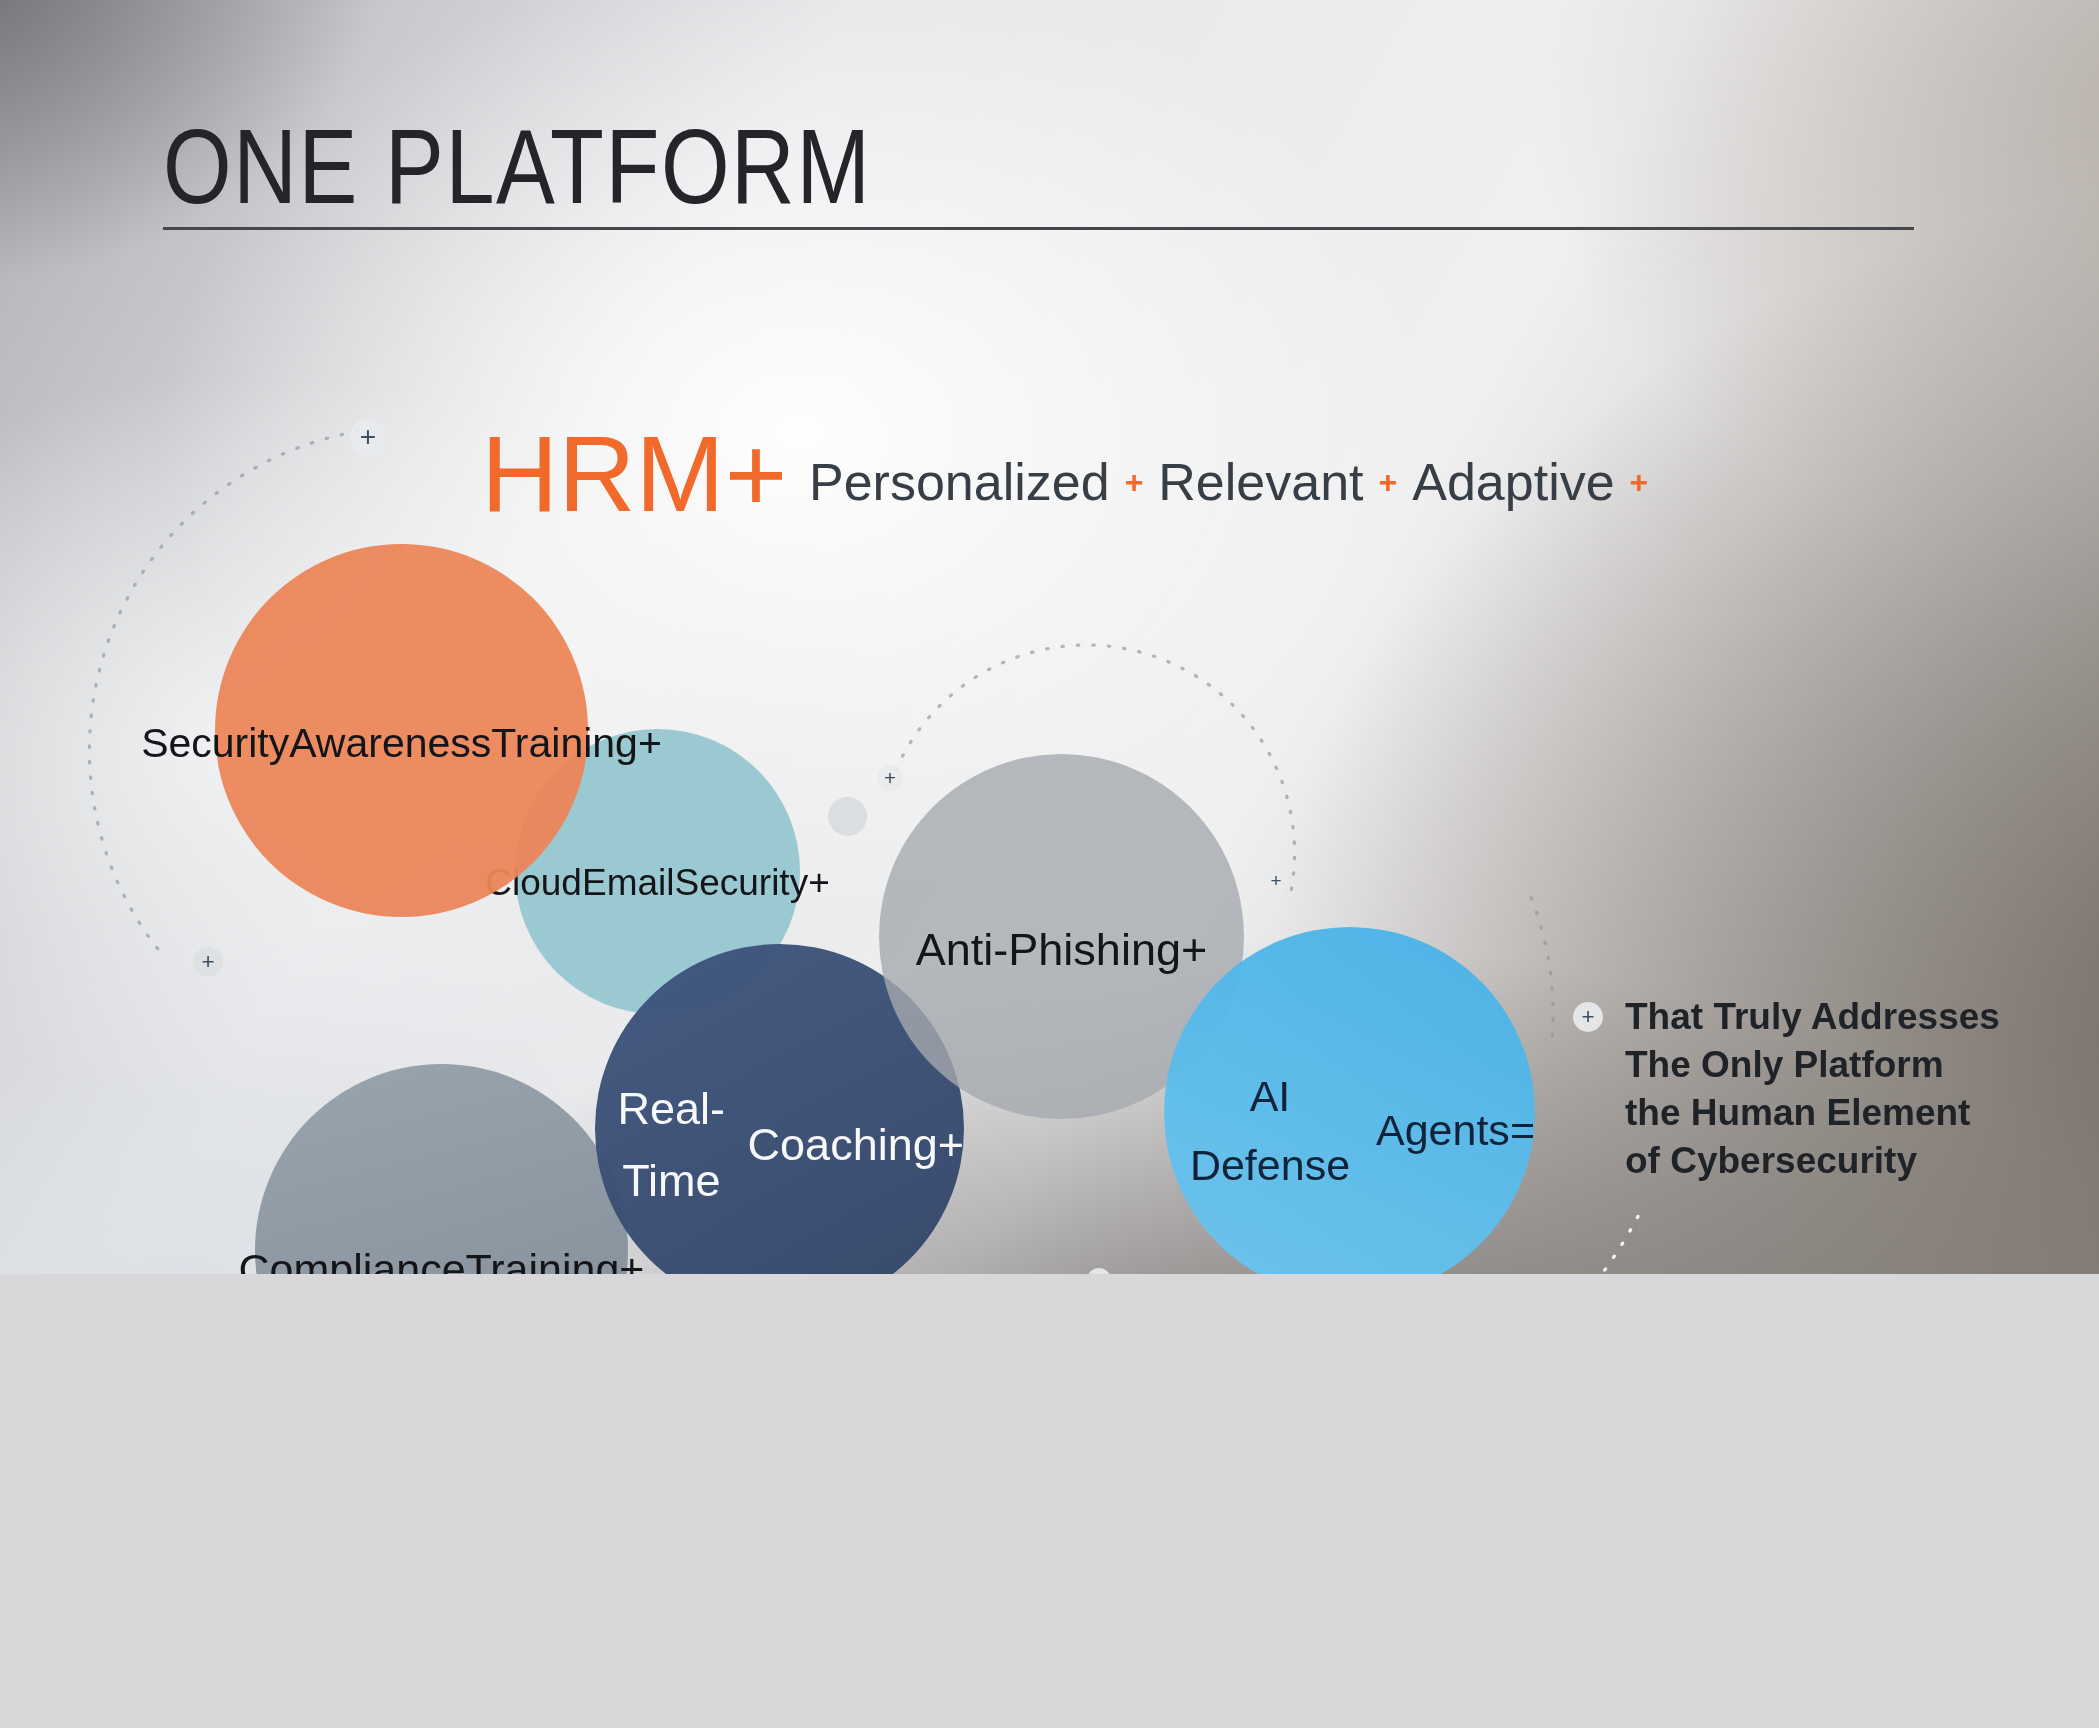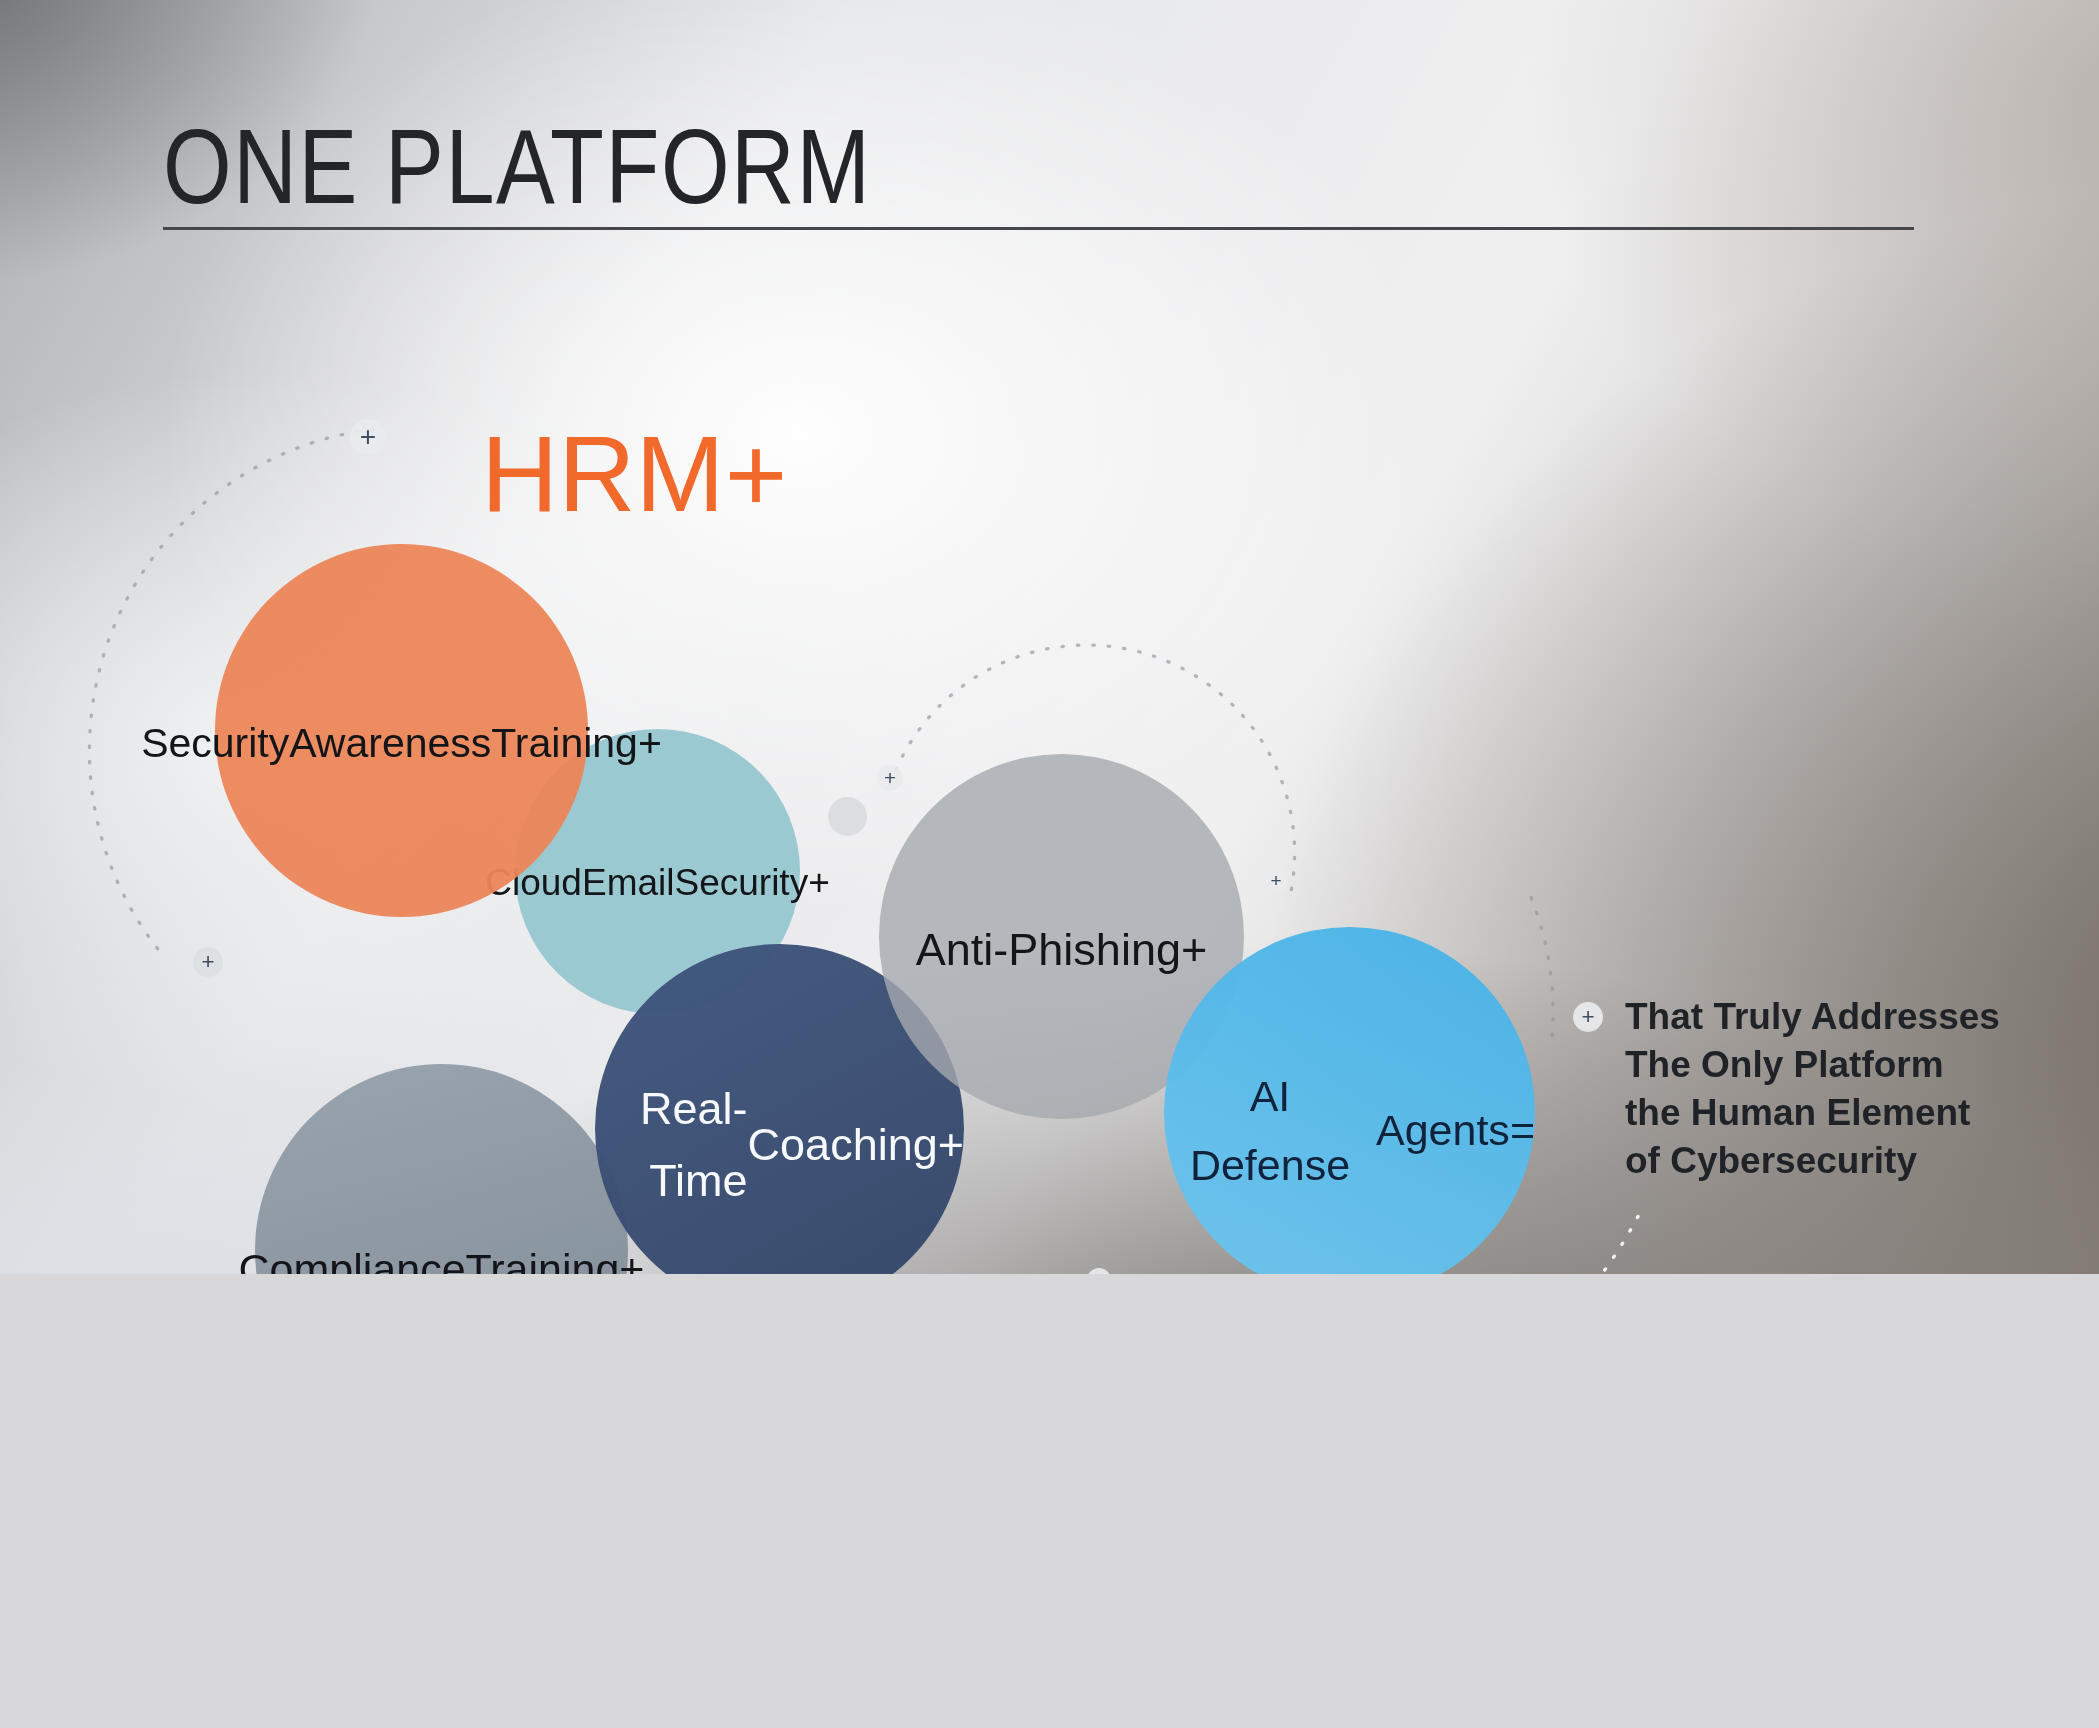--- a/index.html
+++ b/index.html
@@ -53,21 +53,21 @@
         background:linear-gradient(165deg, rgba(151,161,171,.96), rgba(124,137,149,.96));
         font-size:43px;line-height:67px;padding-top:37px;box-sizing:border-box;}
   .c-ces{left:515px;top:729px;width:285px;height:285px;
         background:rgba(146,198,206,.92);
         font-size:37px;line-height:50px;padding-top:22.5px;box-sizing:border-box;align-items:center;}
   .c-sat{left:215px;top:544px;width:373px;height:373px;
         background:rgba(236,133,89,.95);
         font-size:41px;line-height:60px;padding-top:24px;box-sizing:border-box;}
   .c-rtc{left:595px;top:944px;width:369px;height:369px;
         background:linear-gradient(150deg, rgba(64,86,126,.97), rgba(52,71,105,.97));
-        color:#f7f9fc;font-size:45px;line-height:72px;padding-top:32px;box-sizing:border-box;text-align:right;}
+        color:#f7f9fc;font-size:45px;line-height:72px;padding-top:32px;box-sizing:border-box;}
   .c-ap{left:879px;top:754px;width:365px;height:365px;
         background:rgba(165,169,174,.8);
         font-size:45px;line-height:72px;padding-top:26px;box-sizing:border-box;}
   .c-ai{left:1164px;top:927px;width:371px;height:371px;
         background:linear-gradient(200deg, rgba(69,177,231,.95), rgba(108,198,240,.95));
         color:#10233A;font-size:43px;line-height:69px;padding-top:36px;box-sizing:border-box;}
   
   .dot-plain{position:absolute;left:828px;top:797px;width:39px;height:39px;border-radius:50%;background:#dbdee1;}
   .badge{
     position:absolute;border-radius:50%;background:rgba(232,234,237,.92);
@@ -89,20 +89,21 @@
 </style>
 </head>
 <body>
 
 <div id="canvas">
 
   <div class="title">ONE PLATFORM</div>
   <div class="title-underline"></div>
 
   <div class="hrm">HRM+</div>
+  <div class="tagline"><span>Personalized</span><span class="sep">+</span><span>Relevant</span><span class="sep">+</span><span>Adaptive</span><span class="sep last">+</span></div>
 
   <svg class="arcs" width="2100" height="1729" viewBox="0 0 2241 1845">
     <path class="arc-gray" d="M 398 458 A 345 345 0 0 0 176 1022"></path>
     <path class="arc-gray" d="M 691 1510 A 285 285 0 0 1 219 1502"></path>
     <path class="arc-gray" d="M 950 837 A 222 222 0 0 1 1377 955"></path>
     <path class="arc-gray" d="M 1634 958 Q 1663 1032 1656 1112"></path>
     <path class="arc-white" d="M 1748 1298 A 515 515 0 0 1 1204 1563"></path>
   </svg>
 
   <div class="circle c-ct">

